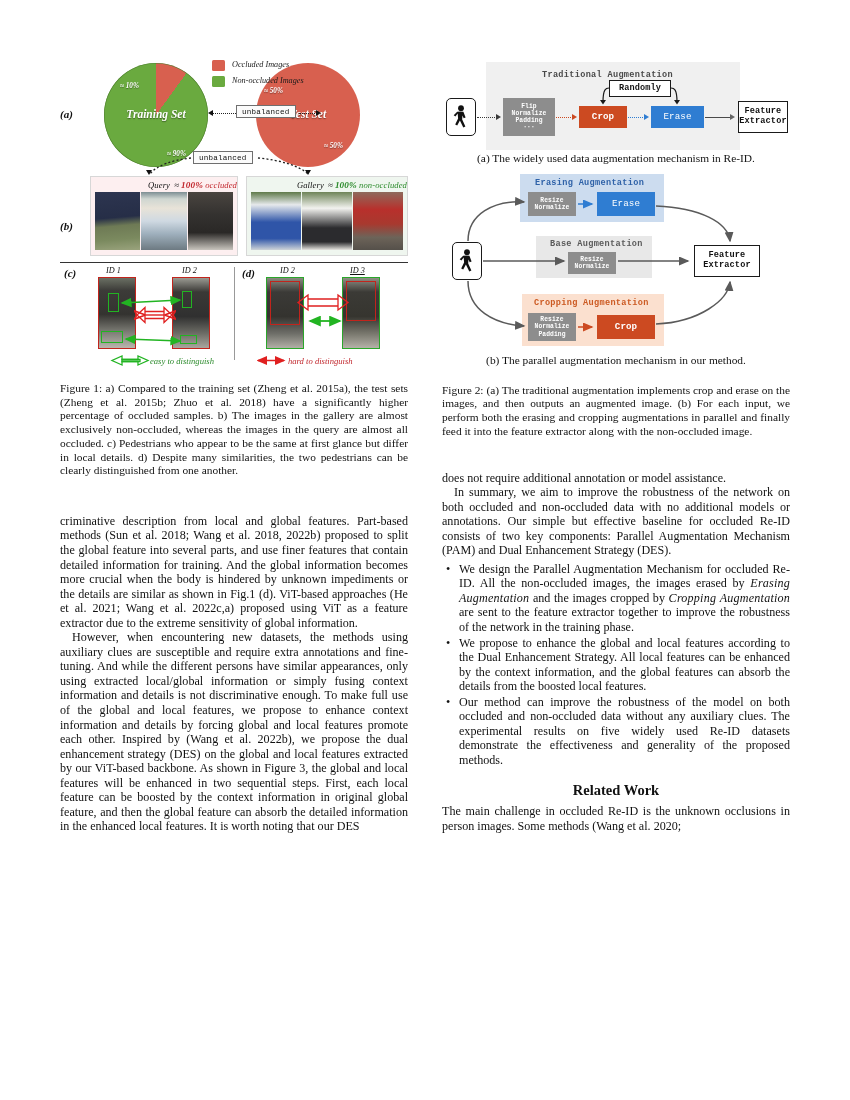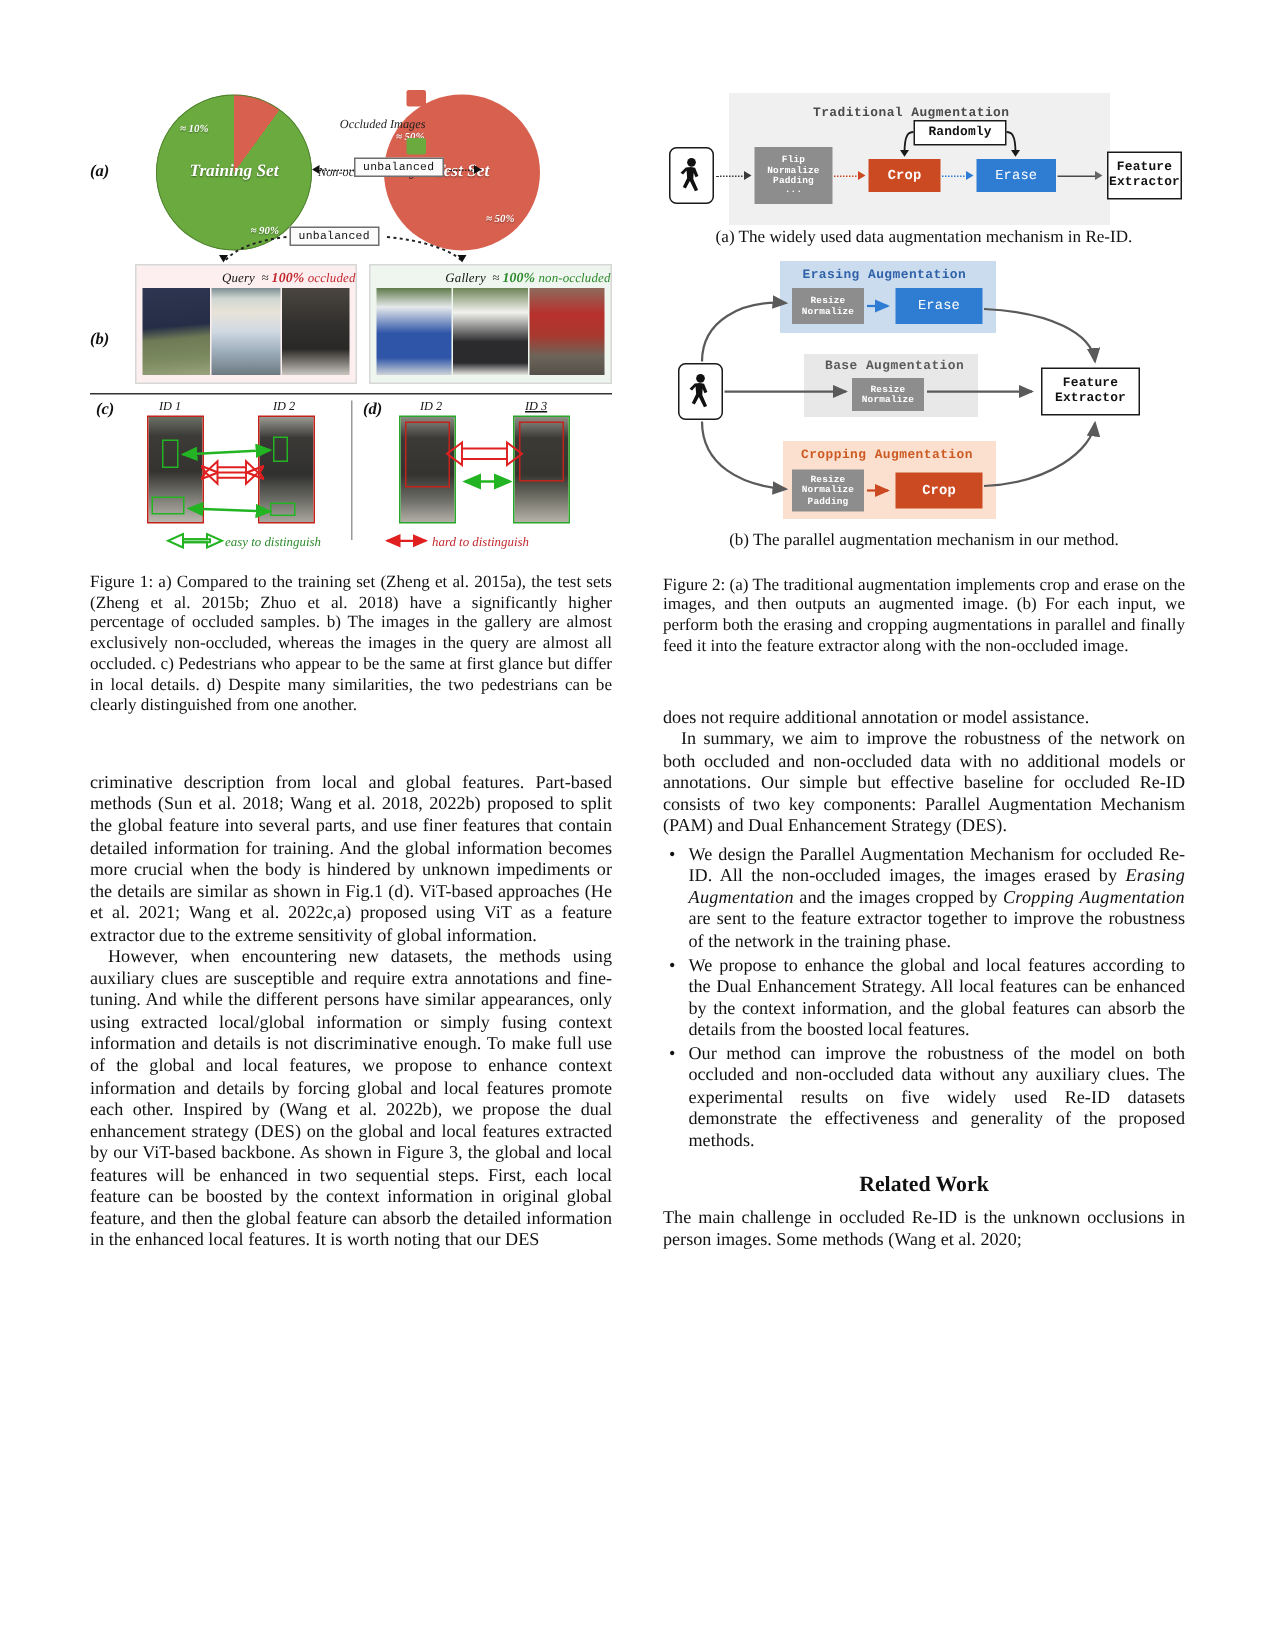--- a/index.html
+++ b/index.html
@@ -71,21 +71,21 @@
   .pie-title {
     position:absolute; color:#fff; font-style: italic; font-weight:bold;
     font-size: 11.5px; text-align:center; width:100%;
     text-shadow: 0 1px 1.2px rgba(0,0,0,.45);
   }
   .pct {
     position:absolute; color:#fff; font-style:italic; font-weight:bold; font-size:7.2px;
     text-shadow: 0 0.5px 1px rgba(0,0,0,.4); white-space: nowrap;
   }
   .legend-sw { width: 13px; height: 11px; border-radius: 1.5px; }
-  .legend-row { display:flex; align-items:flex-end; gap:7px; margin-bottom: 5px; flex-direction: column; }
+  .legend-row { display:flex; align-items:flex-start; gap:7px; margin-bottom: 5px; }
   .legend-txt { font-size: 8.2px; font-style: italic; color:#1b1b1b; }
   .ub-box {
     position:absolute; border:1px solid #6f6f6f; background:#fbfbfb;
     font-family:"Liberation Mono", monospace; font-size: 7.6px;
     padding: 1.5px 5px; letter-spacing:.2px; color:#111;
   }
   .dot-line { position:absolute; border-top: 1.4px dotted #222; }
   .arrow-l, .arrow-r {
     position:absolute; width:0; height:0;
   }

